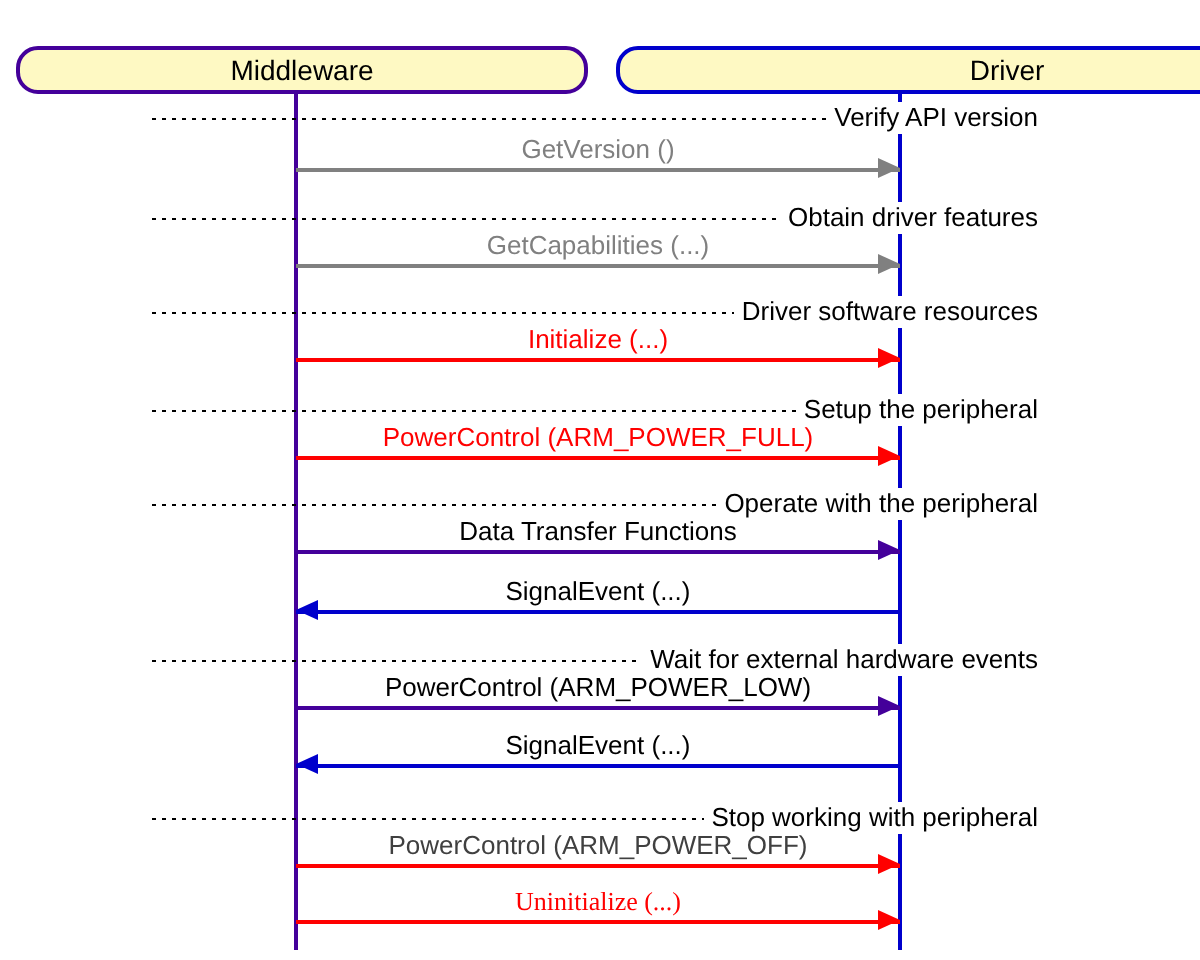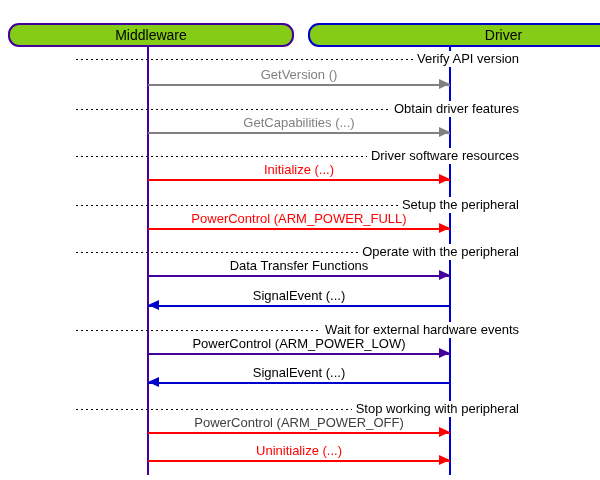--- a/index.html
+++ b/index.html
@@ -2,21 +2,21 @@
 <html><head>
 <meta charset="utf-8">
 <style>
   html,body{margin:0;padding:0;background:#fff;}
   #stage{
     position:relative;width:600px;height:480px;background:#fff;overflow:hidden;
     font-family:"Liberation Sans",sans-serif;color:#000;
   }
   .participant{
     position:absolute;top:23px;height:24px;box-sizing:border-box;
-    border:2px solid #000;border-radius:11px;background:#84cc16;
+    border:2px solid #000;border-radius:11px;background:#fef9c3;
     display:flex;align-items:center;justify-content:center;
     font-size:14px;color:#000;
   }
   #participant-middleware{left:8px;width:286px;}
   #participant-driver{left:308px;width:343px;padding-left:48px;}
   .lifeline{position:absolute;top:47px;height:428px;width:2px;}
   #lifeline-middleware{left:147px;}
   #lifeline-driver{left:449px;}
   .divider-row{position:absolute;left:76px;width:447px;height:0;}
   .dotted-line{
@@ -119,18 +119,18 @@
       <div class="divider-row" style="top: 409px;">
         <div class="dotted-line"></div>
         <div class="divider-label"><span>Stop working with peripheral</span></div>
       </div>
       <div class="message-row" style="top: 433px;">
         <div class="msg-label" style="color: #404040;">PowerControl (ARM_POWER_OFF)</div>
         <div class="msg-line" style="background: rgb(255, 0, 0);"></div>
         <div class="arrowhead right" style="border-left-color: rgb(255, 0, 0);"></div>
       </div>
       <div class="message-row" style="top: 461px;">
-        <div class="msg-label" style="color: rgb(255, 0, 0);">Uninitialize (...)</div>
+        <div class="msg-label" style="color: rgb(255, 0, 0); font-family: Liberation Serif, serif;">Uninitialize (...)</div>
         <div class="msg-line" style="background: rgb(255, 0, 0);"></div>
         <div class="arrowhead right" style="border-left-color: rgb(255, 0, 0);"></div>
       </div>
     </div>
 </div>
 
 </body></html>

